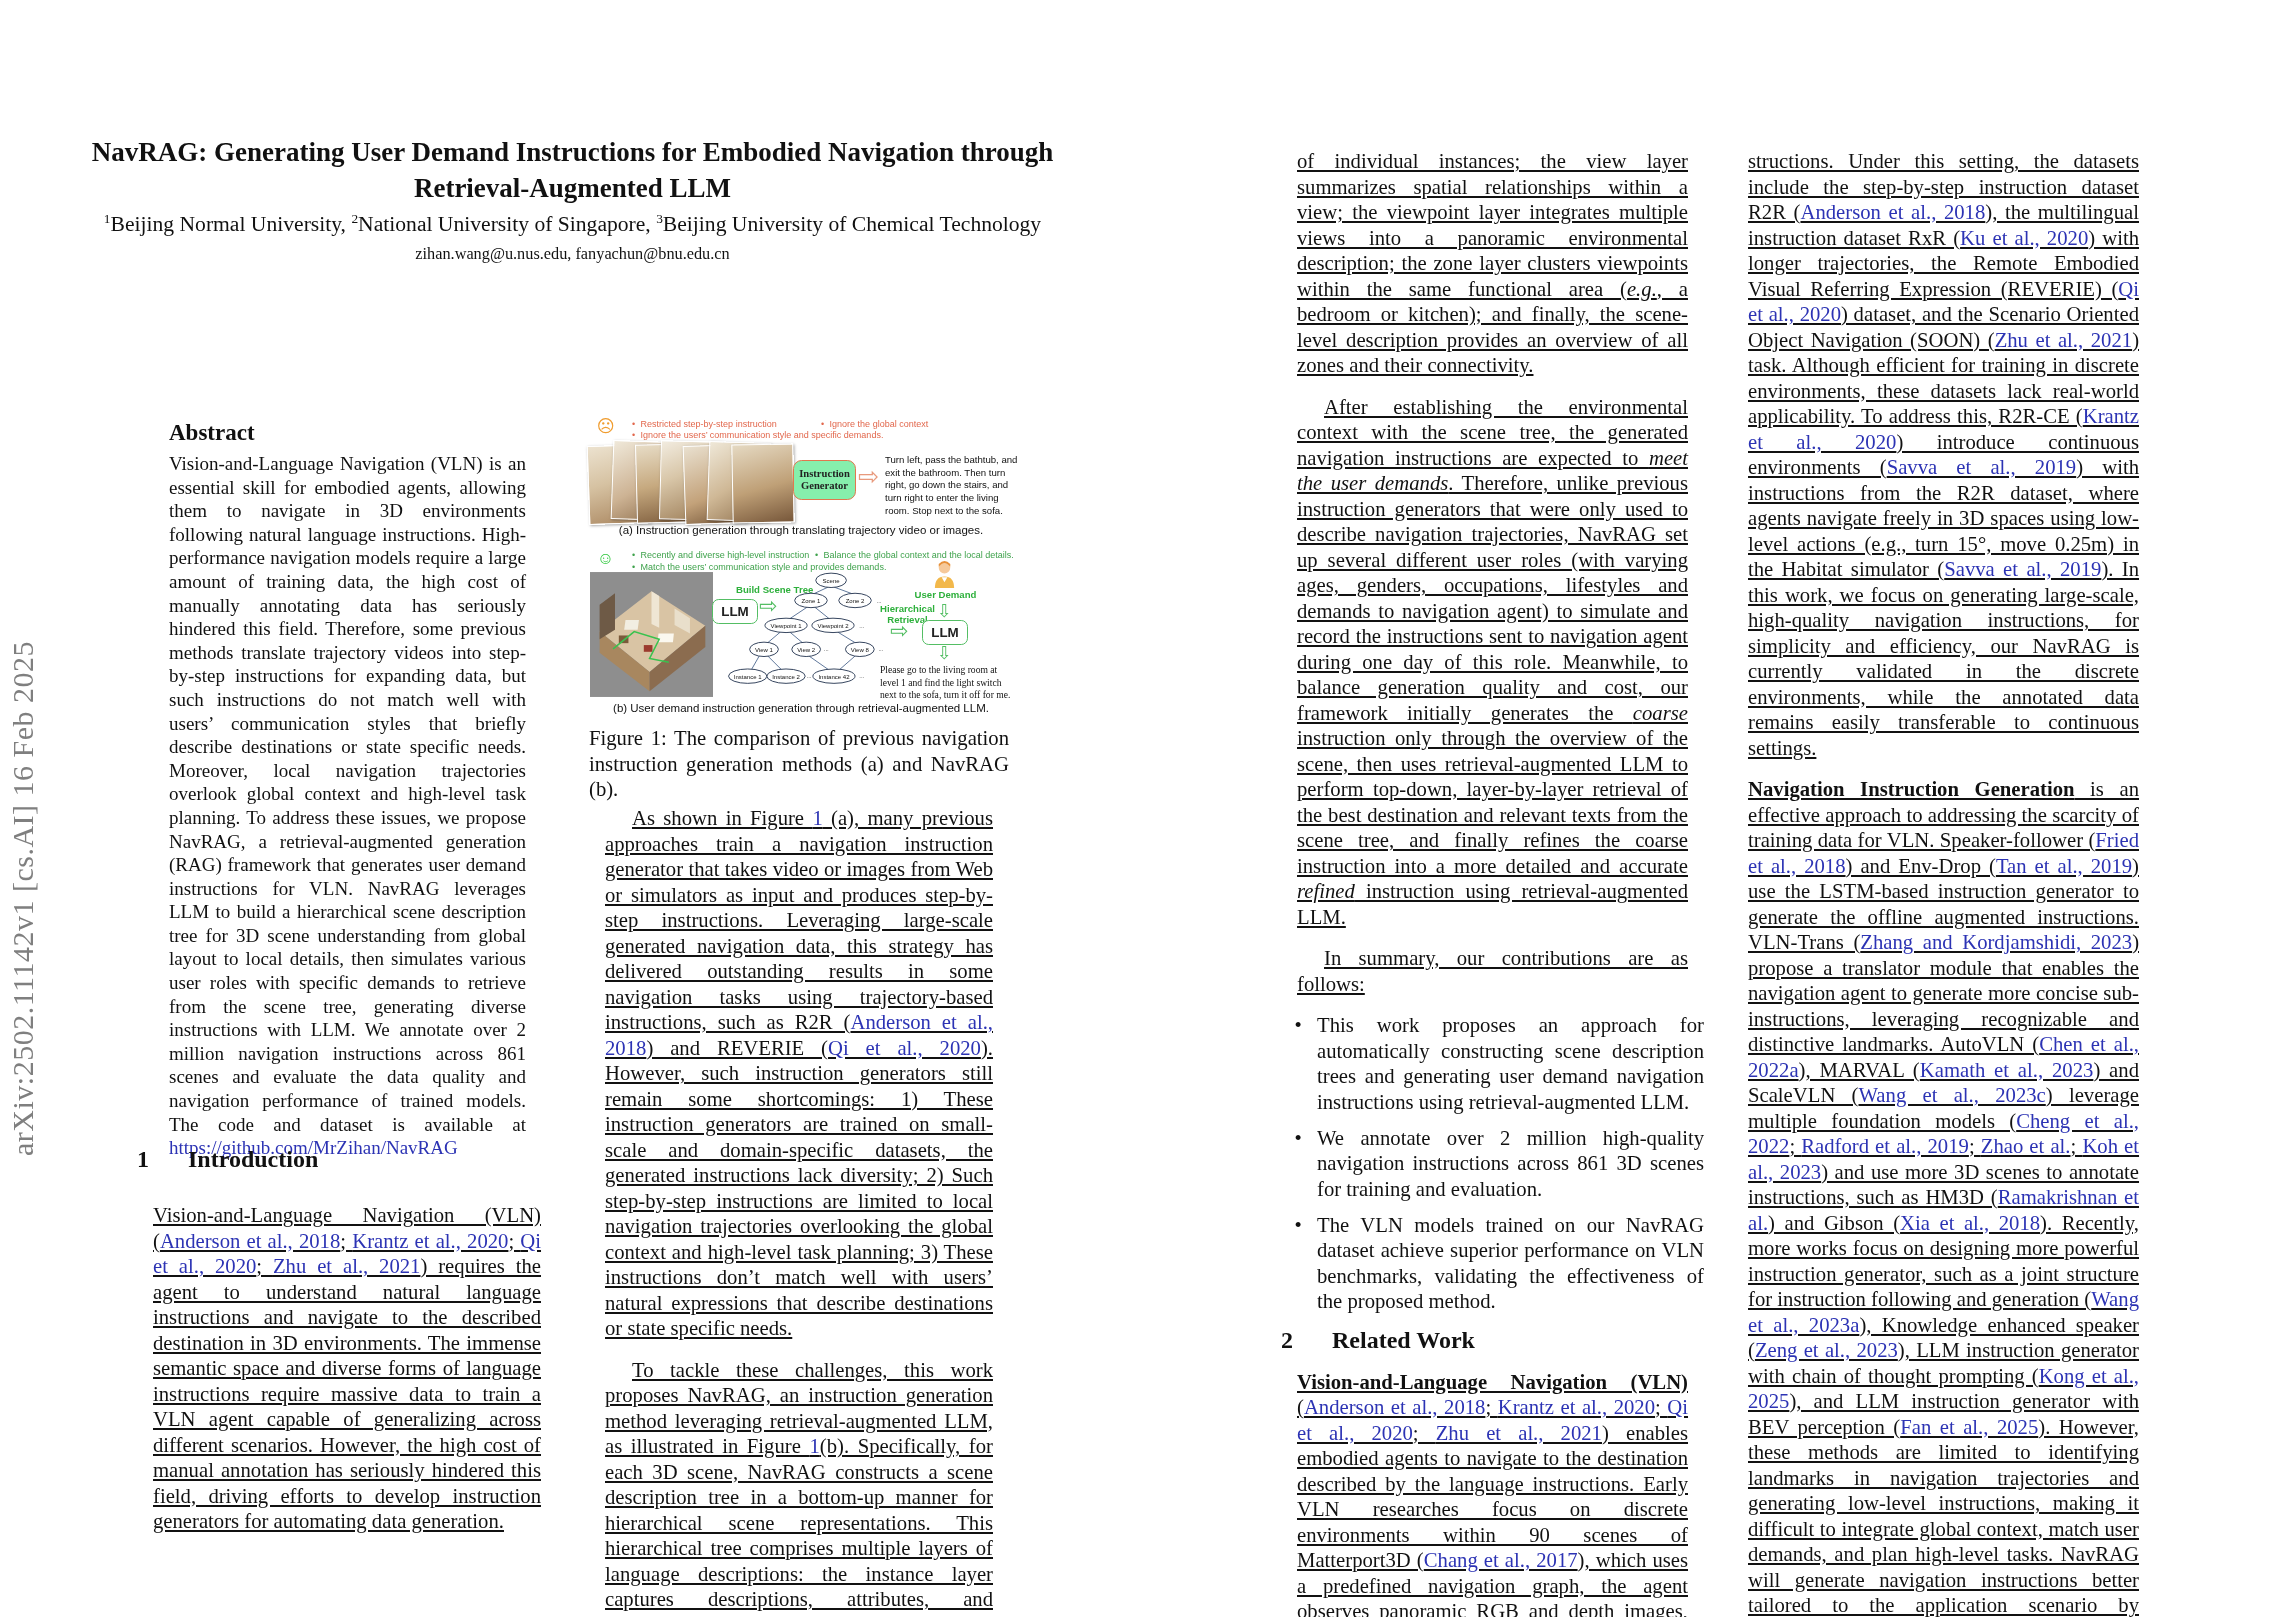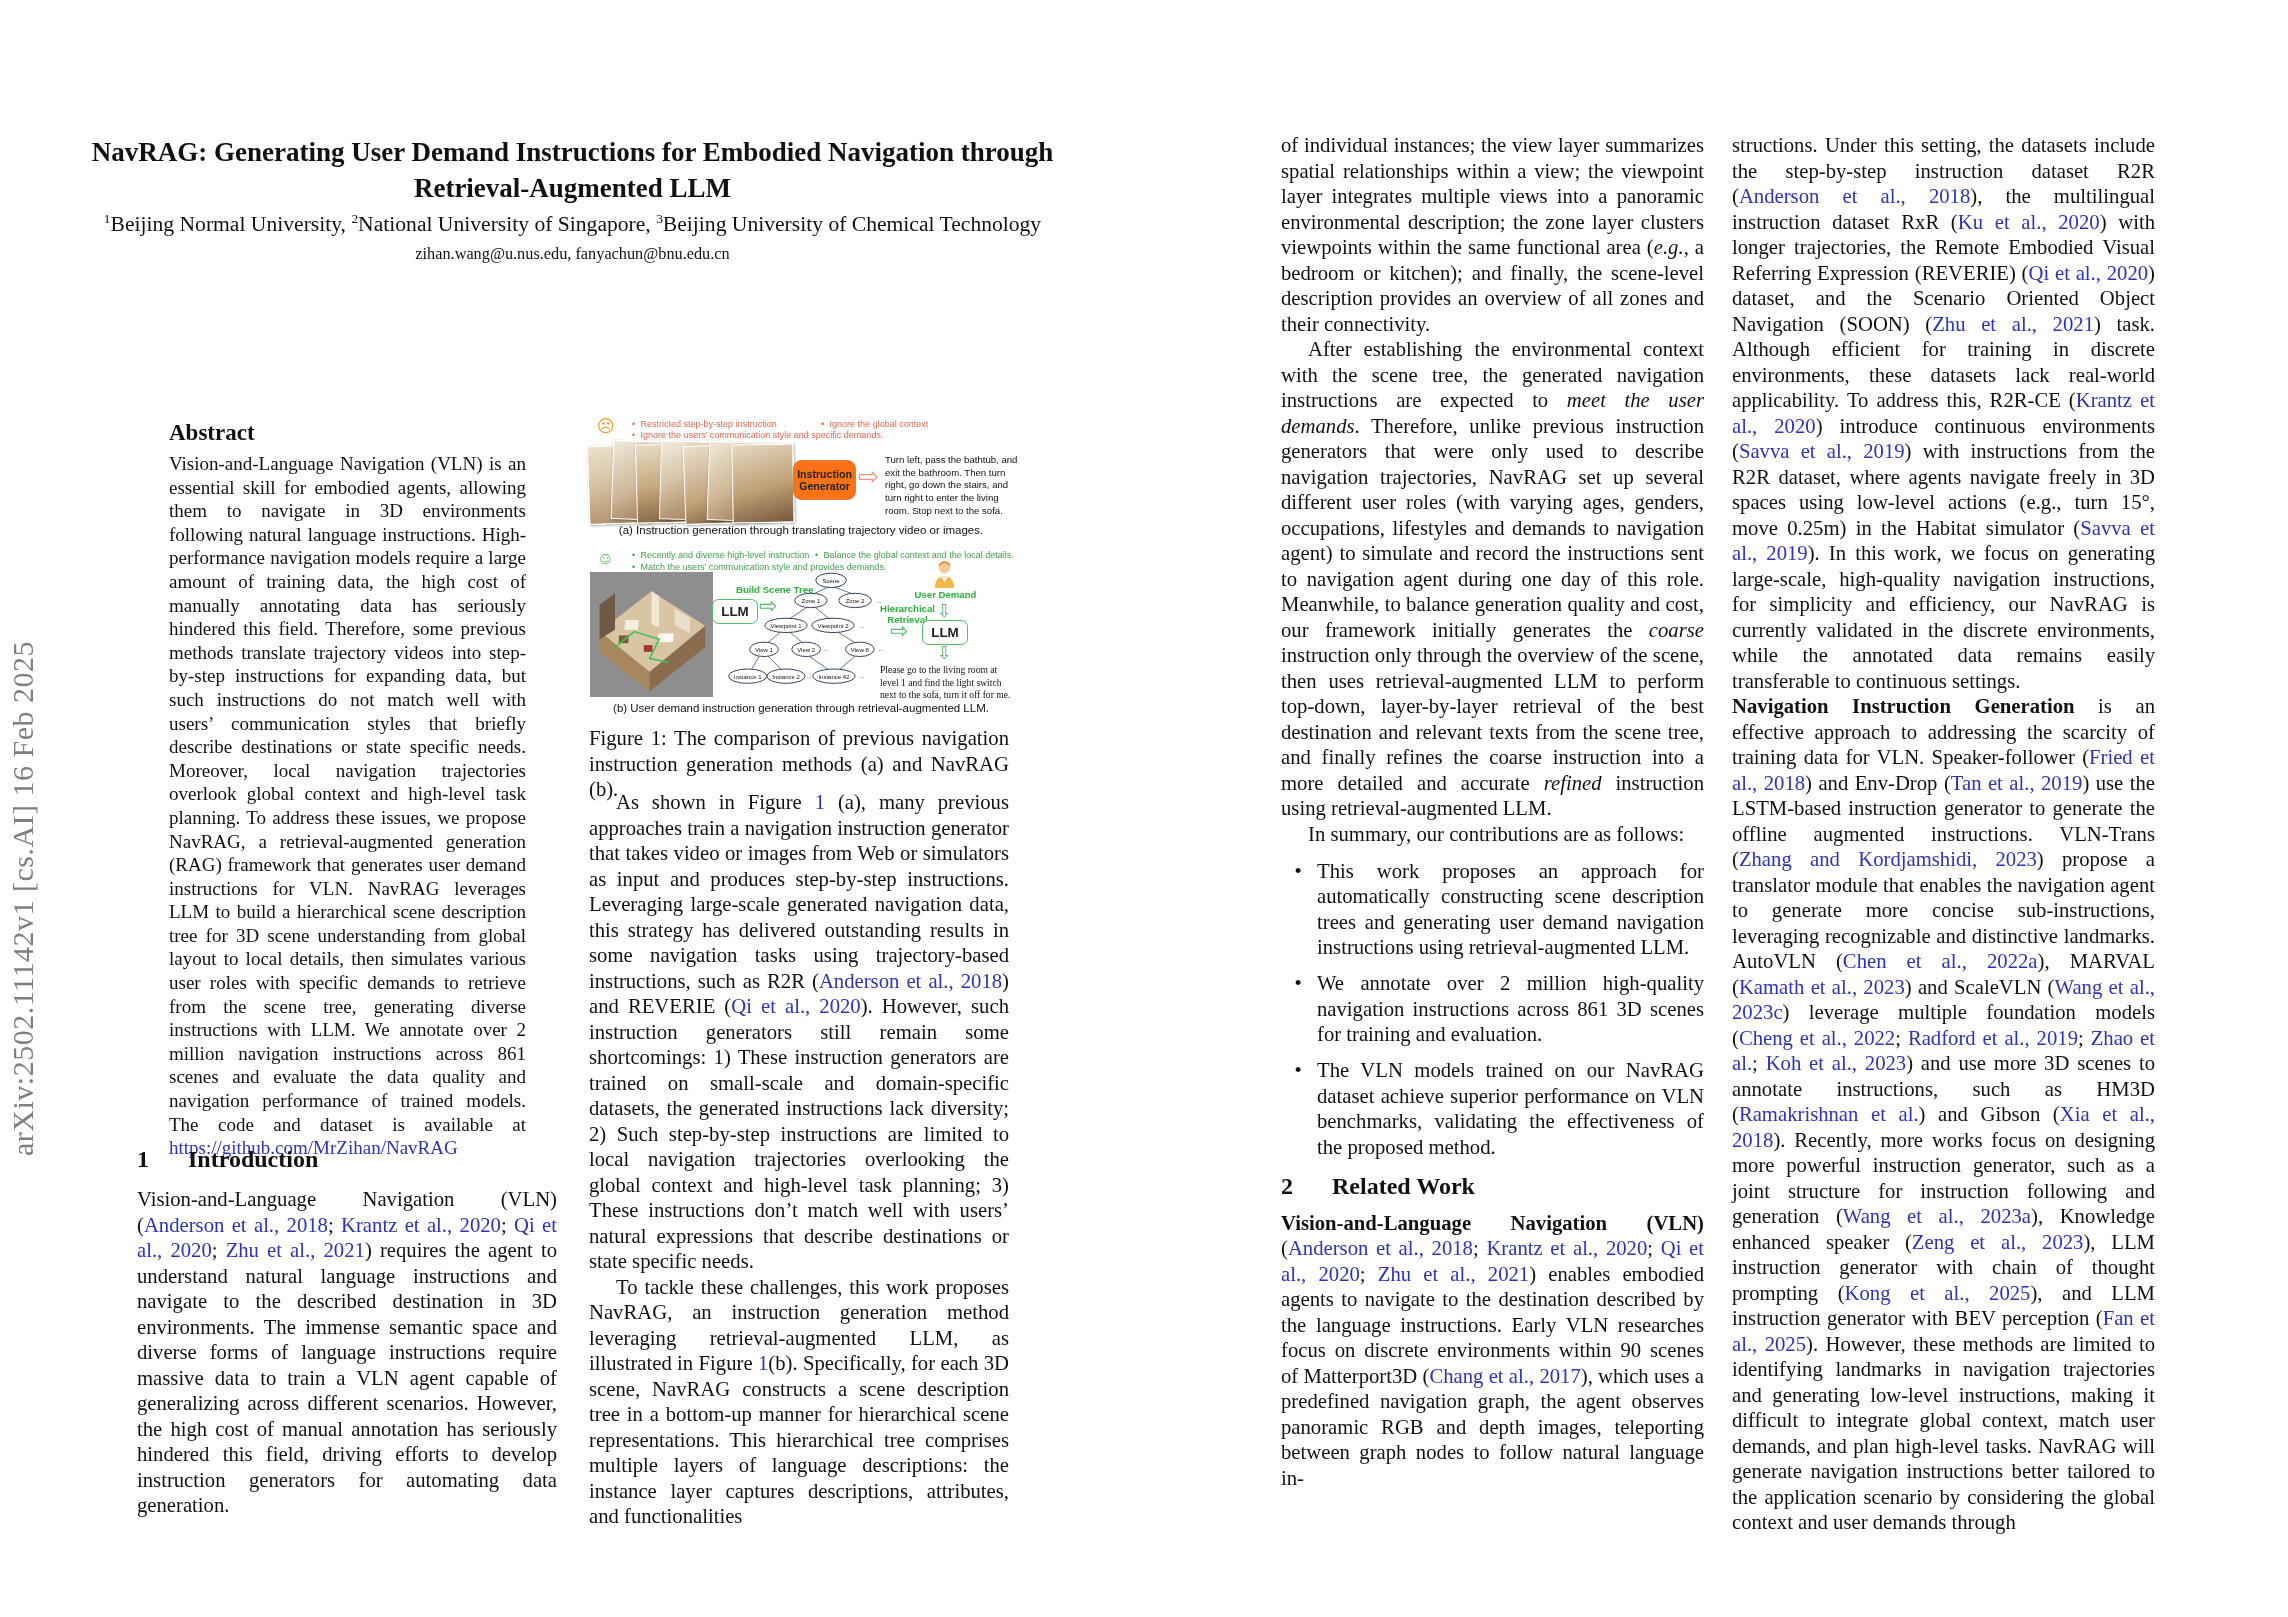--- a/index.html
+++ b/index.html
@@ -12,21 +12,21 @@
   
   .hdr{position:absolute;left:73px;top:134px;width:999px;text-align:center;}
   .hdr .title{font-size:27px;font-weight:bold;line-height:36px;margin:0;}
   .hdr .authors{margin-top:23px;font-size:22.6px;font-weight:bold;}
   .hdr .affils{margin-top:5.8px;font-size:21.6px;}
   .hdr .emails{margin-top:7.7px;font-size:16.3px;}
   
   .just{text-align:justify;}
   .body-txt{font-size:20.7px;line-height:25.5px;}
   .col{position:absolute;}
-  .col p{margin:0;}
+  .col p{margin:16px;text-decoration:underline;}
   .col p.ind{text-indent:27px;}
   .sec-h{font-size:24px;font-weight:bold;margin:0;}
   .sec-h .sec-title{margin-left:39px;}
   
   .abs-h{position:absolute;left:169px;top:420px;width:357px;text-align:left;
          font-size:23px;font-weight:bold;margin:0;}
   .abs-body{position:absolute;left:169px;top:452px;width:357px;
             font-size:19px;line-height:23.6px;}
   .intro-h{position:absolute;left:137px;top:1146px;}
   .intro-p{position:absolute;left:137px;top:1187px;width:420px;}
@@ -65,22 +65,22 @@
   .photo{position:absolute;width:60px;height:77px;border:1.9px solid #fff;
          box-shadow:1px 1px 2.9px rgba(0,0,0,.35);}
   .photo:nth-child(1){left:0;top:3.8px;transform:rotate(-2deg);background:linear-gradient(165deg,#ece2cf 0%,#d6c2a2 45%,#a9855e 100%);}
   .photo:nth-child(2){left:24px;top:0;transform:rotate(2deg);background:linear-gradient(150deg,#f0e9da 0%,#cdb394 55%,#8a6a48 100%);}
   .photo:nth-child(3){left:48px;top:2.9px;transform:rotate(-1.5deg);background:linear-gradient(170deg,#e7dcc6 0%,#c6a97f 50%,#7d5c3c 100%);}
   .photo:nth-child(4){left:72px;top:0;transform:rotate(1.5deg);background:linear-gradient(155deg,#f2ece0 0%,#d8c6a8 40%,#97764f 100%);}
   .photo:nth-child(5){left:96px;top:3.8px;transform:rotate(-2deg);background:linear-gradient(160deg,#e9e0cf 0%,#c3a27a 60%,#6f5134 100%);}
   .photo:nth-child(6){left:120px;top:1px;transform:rotate(2deg);background:linear-gradient(145deg,#efe8d8 0%,#cfb896 50%,#8b6c49 100%);}
   .photo:nth-child(7){left:144px;top:2.9px;transform:rotate(-1deg);background:linear-gradient(165deg,#e5d9c2 0%,#bfa077 55%,#77573a 100%);}
   .gen-box{left:209px;top:44px;width:61px;height:38px;border:1.9px solid #e0784f;border-radius:8.6px;
-           background:#f97316;display:flex;align-items:center;justify-content:center;text-align:center;
-           font-size:10.6px;font-weight:bold;line-height:12.5px;color:#222;}
+           background:#86efac;display:flex;align-items:center;justify-content:center;text-align:center;
+           font-size:10.6px;font-weight:bold;line-height:12.5px;color:#222;font-family:Liberation Serif, serif;}
   .fa-arrow{left:274px;top:46px;font-size:25px;color:#e8997c;}
   .fa-out{left:301px;top:38px;width:134px;font-size:9.6px;line-height:12.7px;color:#111;}
   .subcap{left:0;width:434px;text-align:center;font-size:11.5px;color:#111;}
   .fa-cap{top:108px;}
   .fb-cap{top:286px;}
   .house{left:5.8px;top:156px;width:123px;height:125px;}
   .grn{color:#2eb03c;font-weight:bold;font-size:9.6px;line-height:10.6px;}
   .grn-arrow{color:#54be64;}
   .llm-box{width:44px;height:23px;border:1.9px solid #54be64;border-radius:6.7px;background:#fff;
            display:flex;align-items:center;justify-content:center;font-size:13.4px;font-weight:bold;color:#222;}

